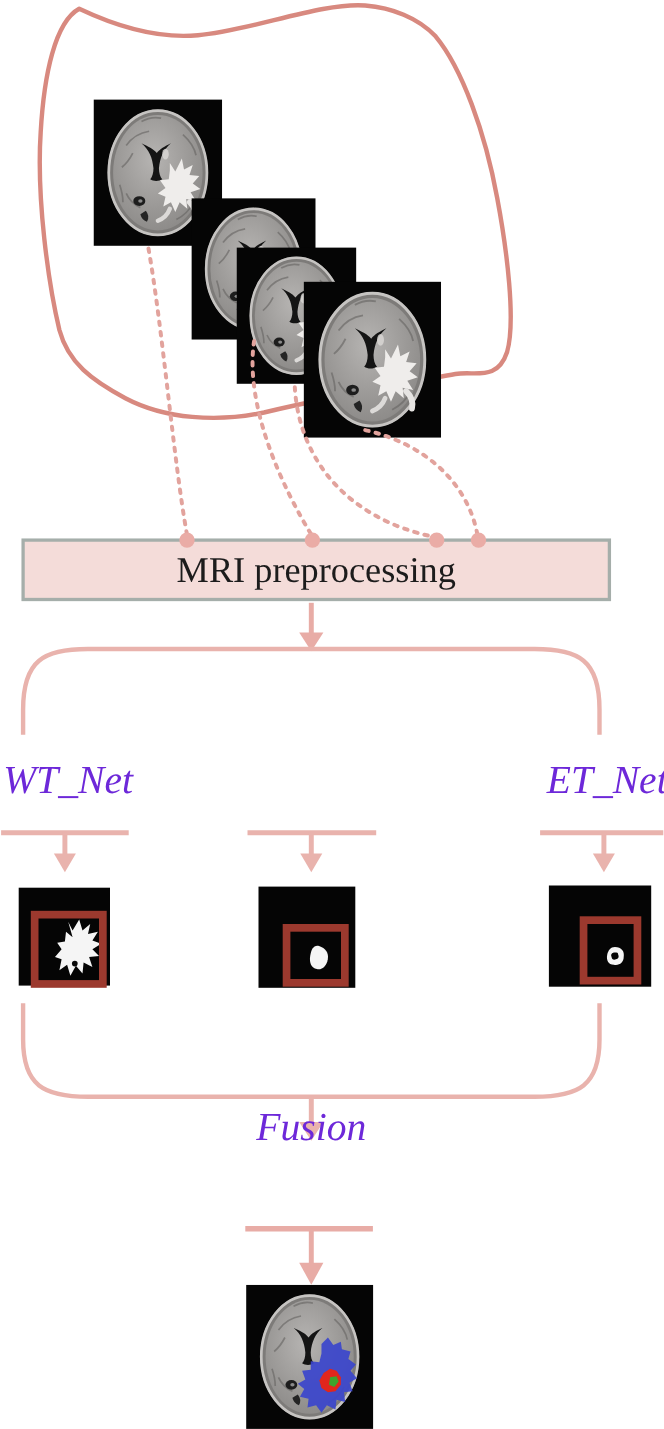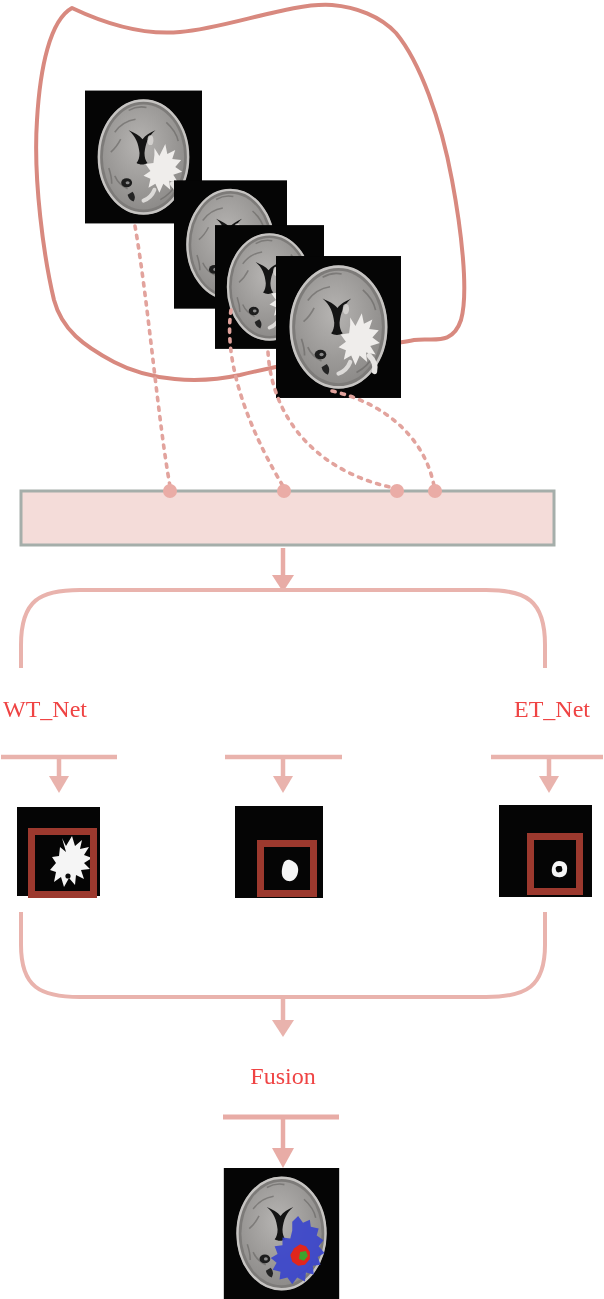--- a/index.html
+++ b/index.html
@@ -3,22 +3,23 @@
 <meta charset="utf-8">
 <style>
   html,body{margin:0;padding:0;background:#ffffff;}
   .canvas{
     position:relative;width:604px;height:1299px;background:#ffffff;
     font-family:"Liberation Serif","DejaVu Serif",serif;color:#1c1c1c;
     overflow:hidden;
   }
   .canvas svg{position:absolute;left:0;top:0;}
   .lbl{
-    position:absolute;font-size:24px;line-height:32px;white-space:nowrap;
-    color:#ef4444;
+    position:absolute;font-size:36px;line-height:32px;white-space:nowrap;
+    color:#6d28d9;
+    font-style:italic;
   }
   .lbl.centered{transform:translateX(-50%);}
   .boxlbl{
     position:absolute;left:21px;top:491px;width:533px;height:54px;
     display:flex;align-items:center;justify-content:center;
     font-size:33px;padding-top:2px;box-sizing:border-box;
   }
 </style>
 </head>
 <body>
@@ -148,17 +149,18 @@
 
   <use href="#brain-final" x="216" y="1168" width="131" height="131" preserveAspectRatio="none"></use>
 
   <g>
     <line x1="223" y1="1117" x2="339" y2="1117" stroke="#e8aca6" stroke-width="5"></line>
     <line x1="283" y1="1117" x2="283" y2="1150" stroke="#e8aca6" stroke-width="4.5"></line>
     <polygon points="272,1148 294,1148 283,1168" fill="#e8aca6"></polygon>
   </g>
 </svg>
 
+<div class="boxlbl">MRI preprocessing</div>
 <div class="lbl" style="left:3px;top:693px;">WT_Net</div>
 <div class="lbl centered" style="left:552px;top:693px;">ET_Net</div>
-<div class="lbl centered" style="left:283px;top:1060px;">Fusion</div>
+<div class="lbl centered" style="left:283px;top:1008px;">Fusion</div>
 
 </div>
 
 </body></html>

